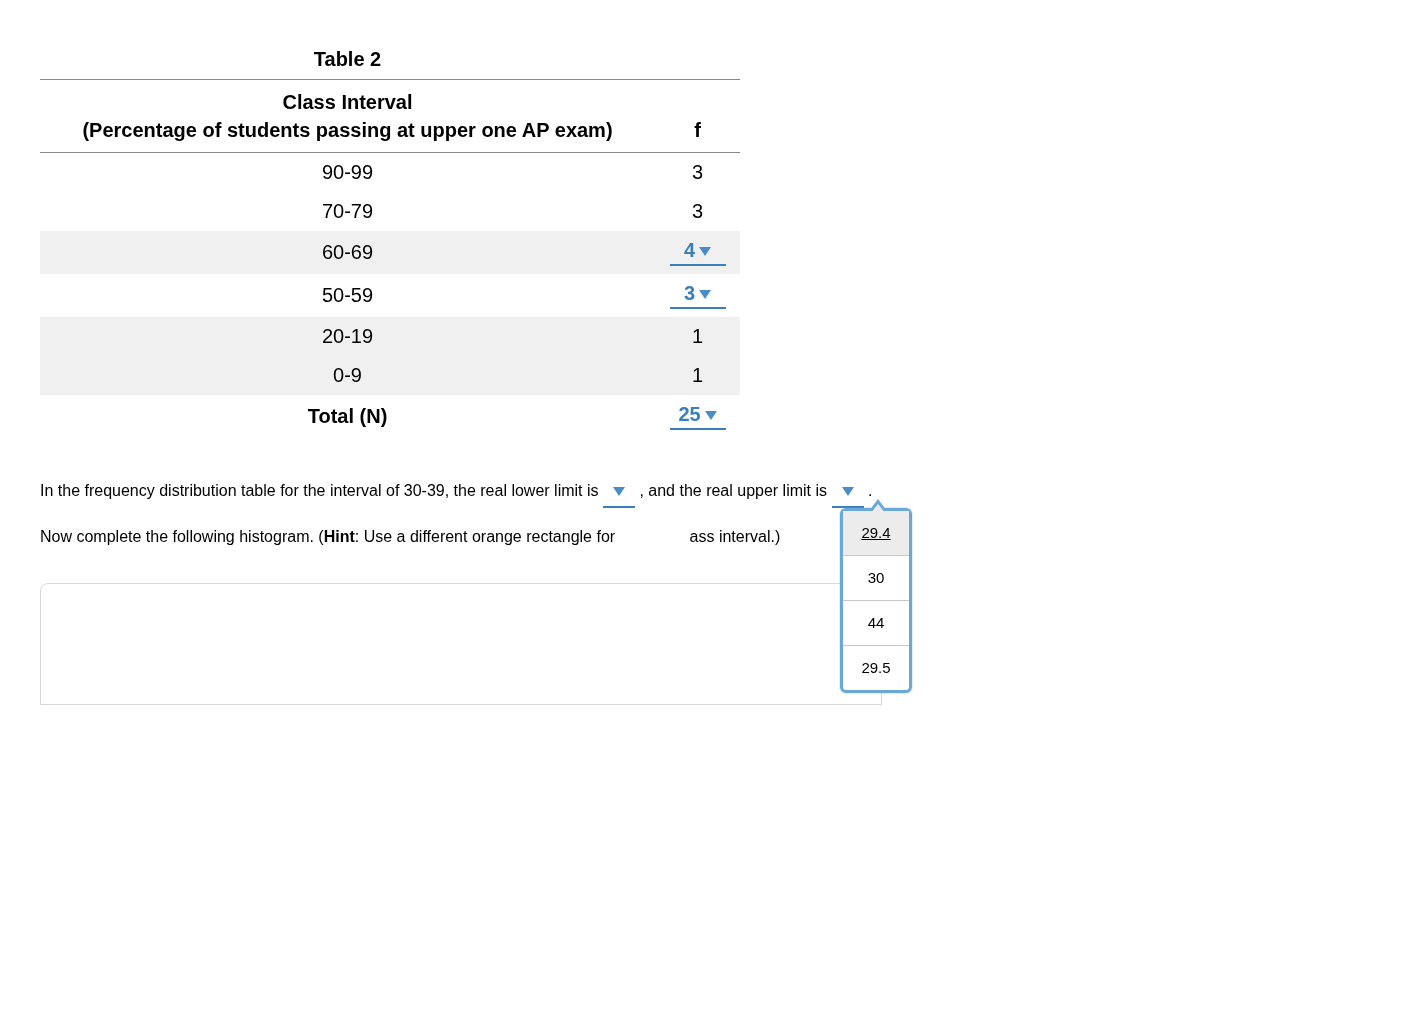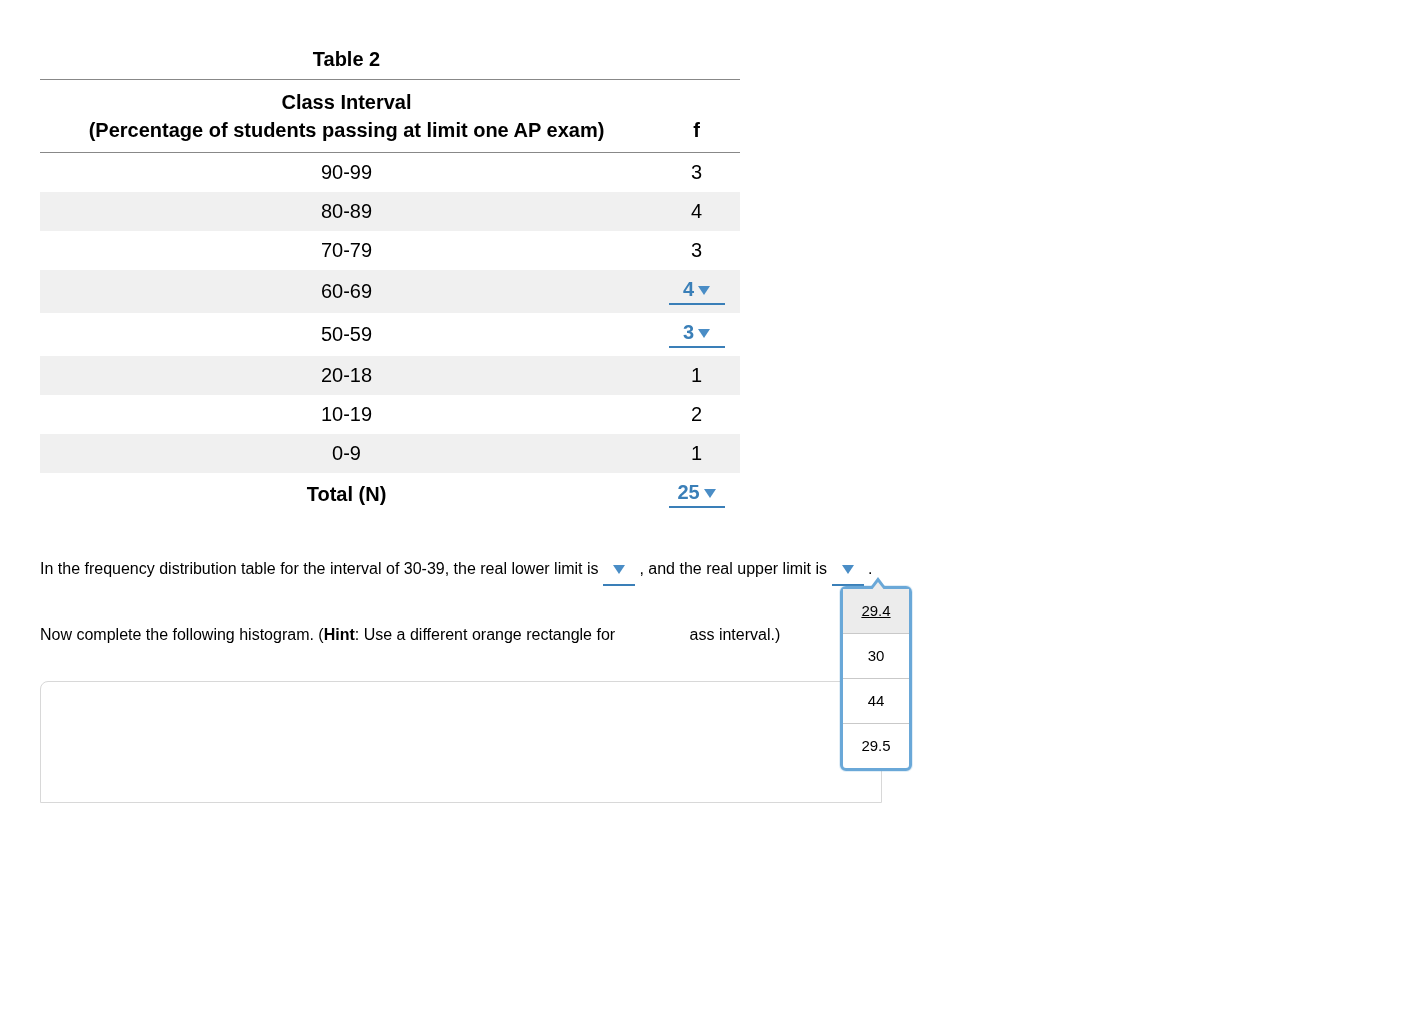--- a/index.html
+++ b/index.html
@@ -147,53 +147,45 @@
 <div class="table-wrap">
   <table class="freq">
     <thead>
       <tr class="title-row">
         <td>Table 2</td>
         <td></td>
       </tr>
       <tr class="header-row">
         <th class="ci">
           <div class="bold">Class Interval</div>
-          <div class="bold">(Percentage of students passing at limit one AP exam)</div>
+          <div class="bold">(Percentage of students passing at upper one AP exam)</div>
         </th>
         <th>f</th>
       </tr>
     </thead>
     <tbody id="freq-body">
         <tr>
           <td>90-99</td>
           <td>3</td>
         </tr>
-        <tr class="alt">
-          <td>80-89</td>
-          <td>4</td>
-        </tr>
         <tr>
           <td>70-79</td>
           <td>3</td>
         </tr>
         <tr class="alt">
           <td>60-69</td>
           <td><span class="editable-cell"><span class="val">4</span><span class="caret-down"></span></span></td>
         </tr>
         <tr>
           <td>50-59</td>
           <td><span class="editable-cell"><span class="val">3</span><span class="caret-down"></span></span></td>
         </tr>
         <tr class="alt">
-          <td>20-18</td>
+          <td>20-19</td>
           <td>1</td>
-        </tr>
-        <tr>
-          <td>10-19</td>
-          <td>2</td>
         </tr>
         <tr class="alt">
           <td>0-9</td>
           <td>1</td>
         </tr>
         <tr class="total-row">
           <td>Total (N)</td>
           <td><span class="editable-cell"><span class="val">25</span><span class="caret-down"></span></span></td>
         </tr>
       </tbody>
@@ -213,19 +205,19 @@
     <span> .</span>
   </div>
 
   <div class="popup" id="popup">
       <div class="opt sel">29.4</div>
       <div class="opt">30</div>
       <div class="opt">44</div>
       <div class="opt">29.5</div>
     </div>
 
-  <div class="sentence" style="margin-top:36px;">
+  <div class="sentence" style="margin-top:16px;">
     <span>Now complete the following histogram. (</span><span class="bold">Hint</span><span>: Use a different orange rectangle for</span>
     <span style="display:inline-block; width:70px;"></span><span>ass interval.)</span>
   </div>
 
   <div class="histo-box"></div>
 </div>
 
 </body></html>

